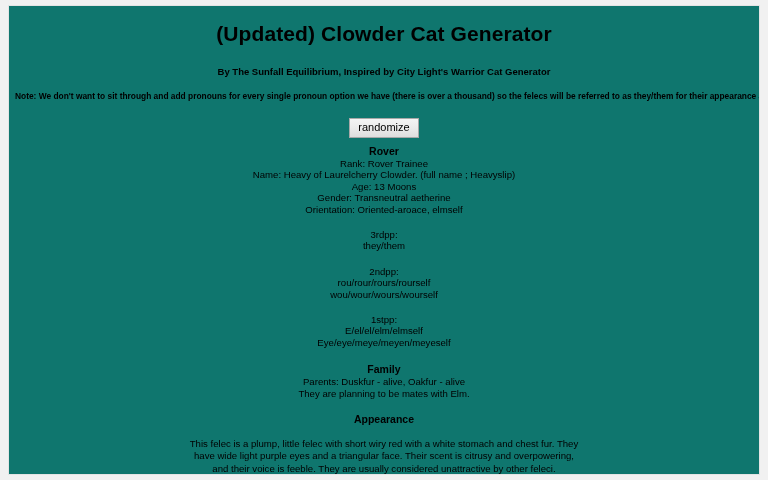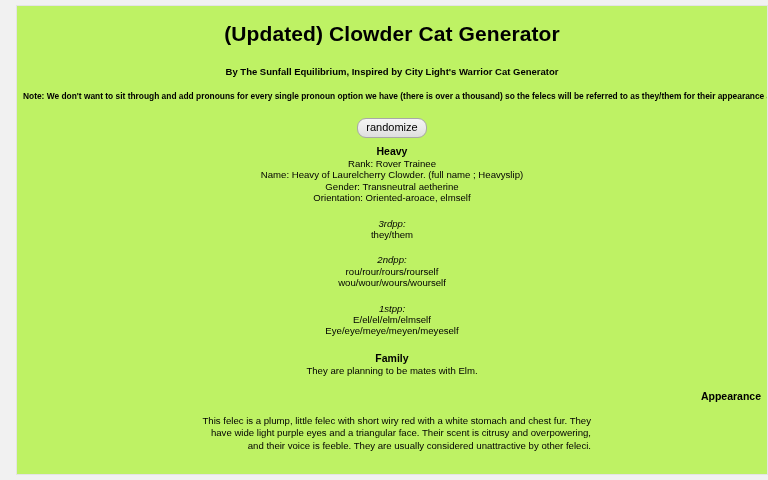--- a/index.html
+++ b/index.html
@@ -10,25 +10,25 @@
   body {
     width: 768px;
     height: 480px;
     overflow: hidden;
     background: #f1f1f1;
     font-family: "Liberation Sans", sans-serif;
     color: #000000;
   }
   .page-frame {
     position: absolute;
-    left: 16px;
+    left: 8px;
     top: 5px;
     width: 752px;
     height: 470px;
-    background: #bef264;
+    background: #0f766e;
     border: 1px solid #e4e4e4;
     box-sizing: border-box;
     overflow: hidden;
   }
   .content {
     padding: 0 6px;
     text-align: center;
   }
   .page-title {
     font-size: 21px;
@@ -53,21 +53,21 @@
   .btn-row {
     margin: 15px 0 0 0;
   }
   .randomize-button {
     font-family: "Liberation Sans", sans-serif;
     font-size: 11px;
     color: #000000;
     padding: 2px 8px 3px 8px;
     background: linear-gradient(to bottom, #f4f4f4 0%, #ececec 45%, #dedede 100%);
     border: 1px solid #a8a8a8;
-    border-radius: 9px;
+    border-radius: 0;
     cursor: pointer;
     line-height: 13px;
   }
   .section {
     margin-top: 9px;
   }
   .section-heading {
     font-size: 10.5px;
     font-weight: bold;
     line-height: 13px;
@@ -78,52 +78,52 @@
     line-height: 11.4px;
     margin: 0;
   }
   .pronoun-block {
     margin-top: 14px;
   }
   .pronoun-label {
     font-size: 9.6px;
     line-height: 11.4px;
     margin: 0;
-    font-style: italic;
   }
   .para {
     font-size: 9.6px;
     line-height: 12.2px;
     margin: 12px auto;
     width: 398px;
   }
   .basics-block { margin-top: 7px; }
   .family-block { margin-top: 15px; }
-  .appearance-block { margin-top: 14px; text-align: right; }
+  .appearance-block { margin-top: 14px; }
 </style>
 </head>
 <body>
 
 <div class="page-frame">
   <div class="content">
 
     <h1 class="page-title">(Updated) Clowder Cat Generator</h1>
 
     <p class="byline">By The Sunfall Equilibrium, Inspired by City Light's Warrior Cat Generator</p>
 
     <p class="note">Note: We don't want to sit through and add pronouns for every single pronoun option we have (there is over a thousand) so the felecs will be referred to as they/them for their appearance and personality.</p>
 
     <div class="btn-row">
       <button class="randomize-button">randomize</button>
     </div>
 
     <div class="section basics-block">
-      <div class="section-heading">Heavy</div>
+      <div class="section-heading">Rover</div>
       <div class="line">Rank: Rover Trainee</div>
       <div class="line">Name: Heavy of Laurelcherry Clowder. (full name ; Heavyslip)</div>
+      <div class="line">Age: 13 Moons</div>
       <div class="line">Gender: Transneutral aetherine</div>
       <div class="line">Orientation: Oriented-aroace, elmself</div>
     </div>
 
     <div class="pronoun-block">
       <div class="pronoun-label">3rdpp:</div>
       <div class="line">they/them</div>
     </div>
 
     <div class="pronoun-block">
@@ -133,20 +133,21 @@
     </div>
 
     <div class="pronoun-block">
       <div class="pronoun-label">1stpp:</div>
       <div class="line">E/el/el/elm/elmself</div>
       <div class="line">Eye/eye/meye/meyen/meyeself</div>
     </div>
 
     <div class="section family-block">
       <div class="section-heading">Family</div>
+      <div class="line">Parents: Duskfur - alive, Oakfur - alive</div>
       <div class="line">They are planning to be mates with Elm.</div>
     </div>
 
     <div class="section appearance-block">
       <div class="section-heading">Appearance</div>
       <div class="para">This felec is a plump, little felec with short wiry red with a white stomach and chest fur. They have wide light purple eyes and a triangular face. Their scent is citrusy and overpowering, and their voice is feeble. They are usually considered unattractive by other feleci.</div>
     </div>
 
   </div>
 </div>

